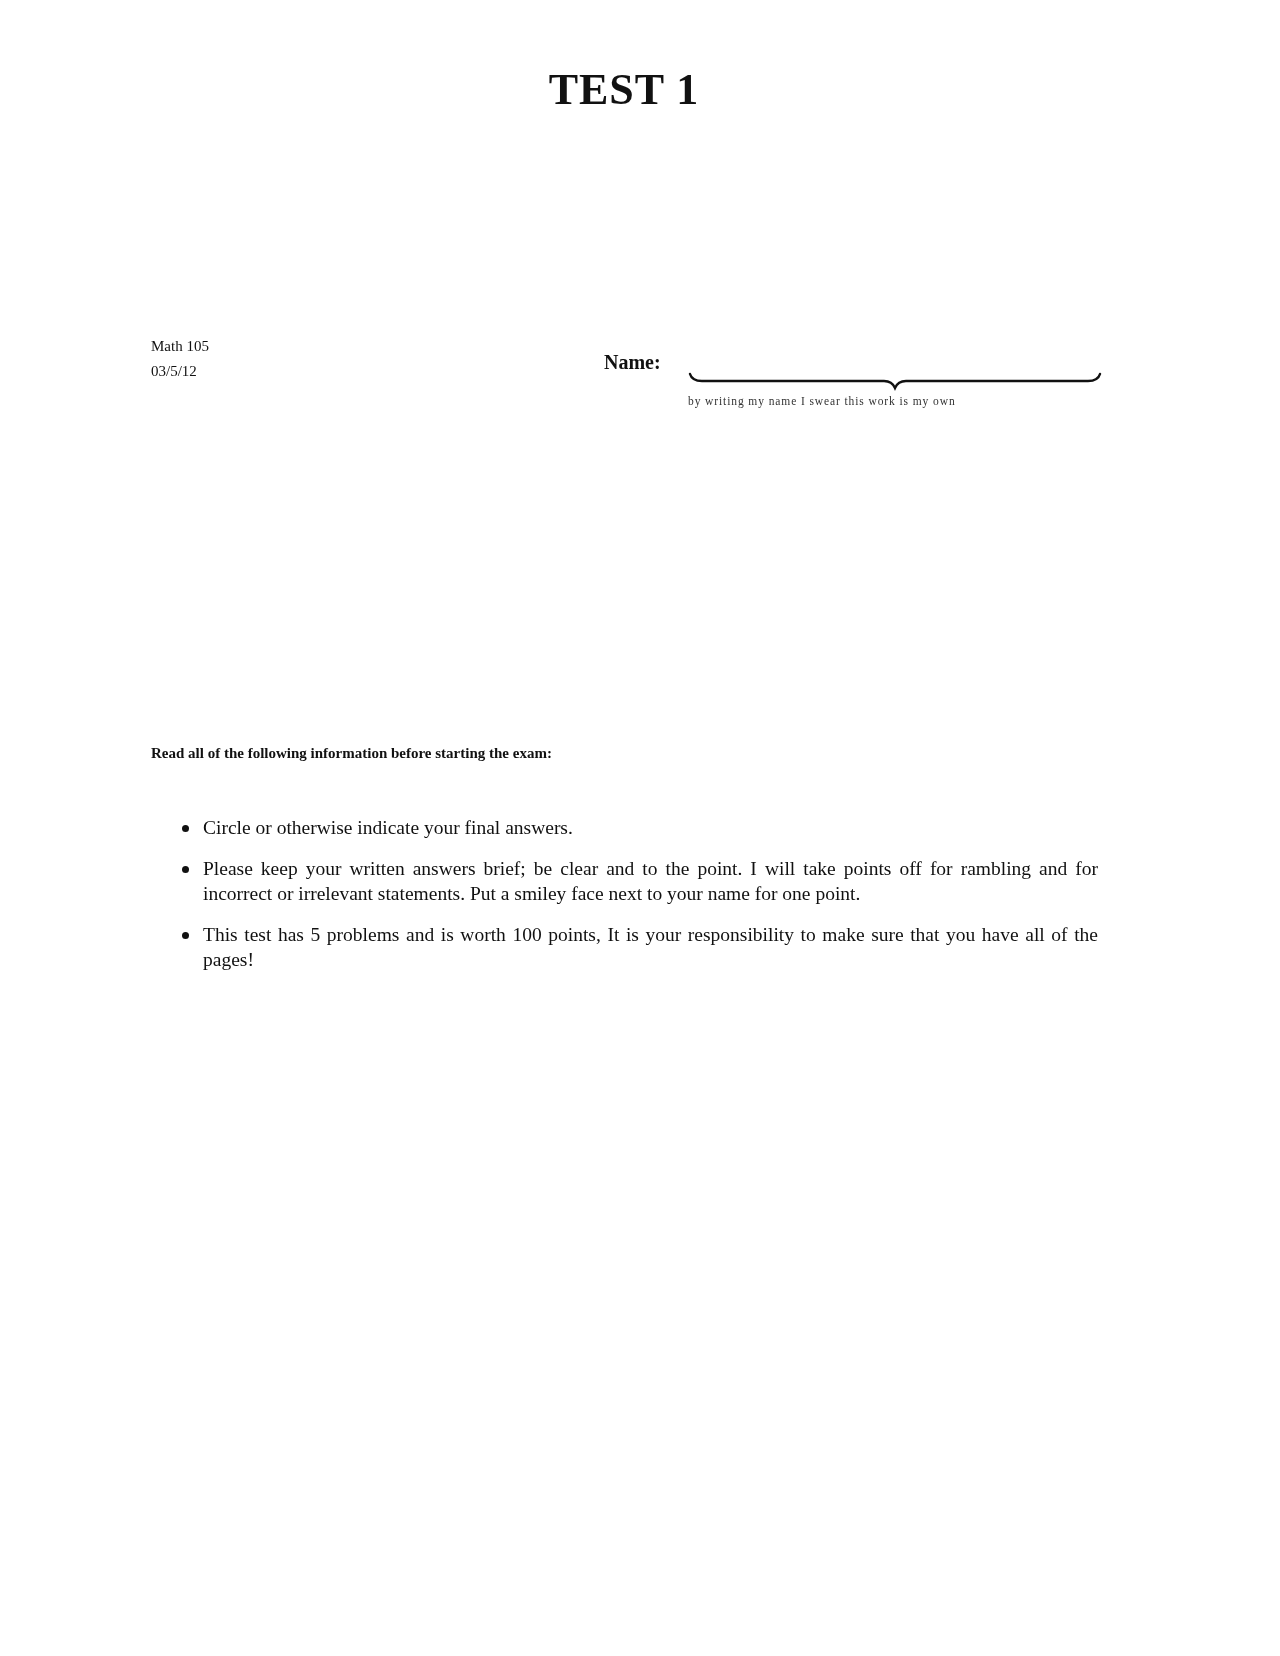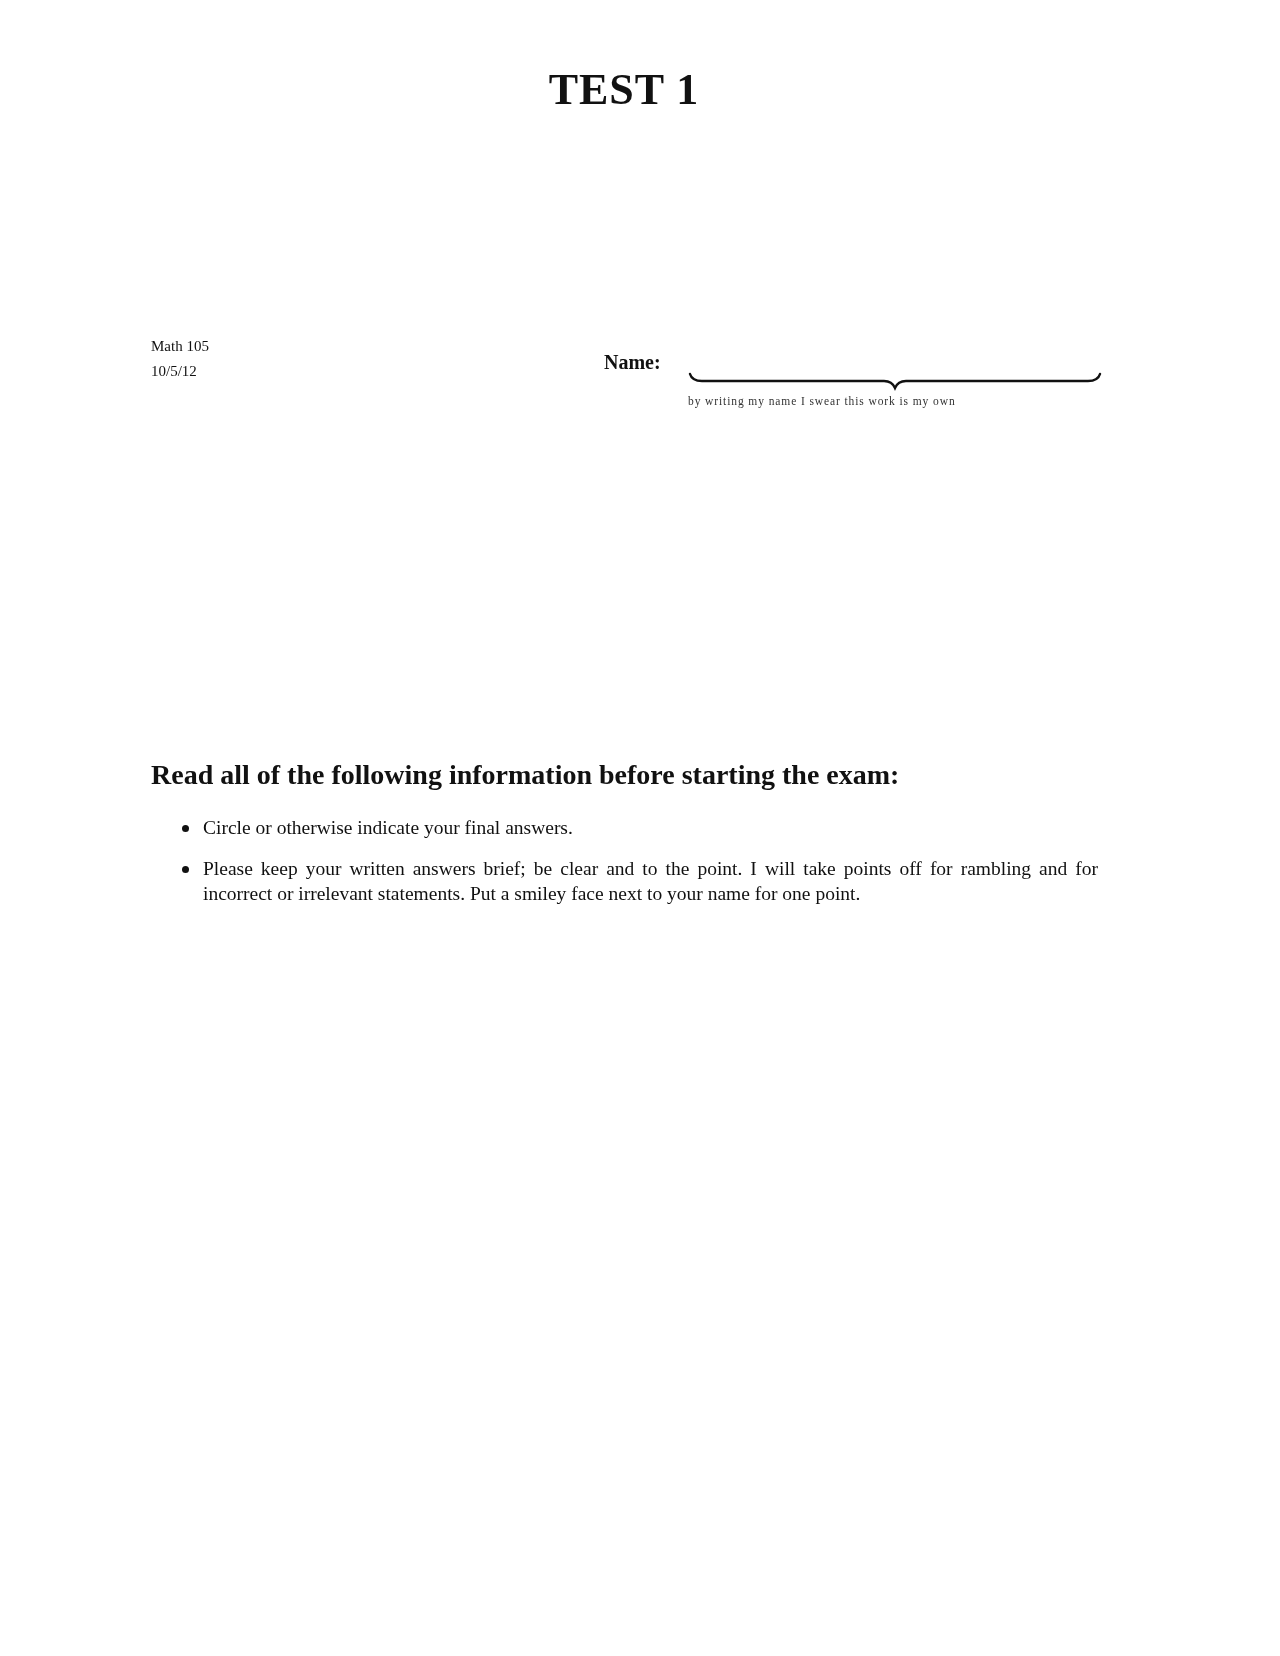--- a/index.html
+++ b/index.html
@@ -14,40 +14,40 @@
     font-size: 44px; font-weight: bold; letter-spacing: 1px; line-height: 56px;
   }
   .course { left: 151px; top: 334px; font-size: 15px; line-height: 25px; }
   .name-label { left: 604px; top: 350px; font-size: 20px; font-weight: bold; line-height: 25px; }
   .brace { left: 688px; top: 372px; width: 414px; height: 22px; }
   .brace-caption {
     left: 688px; width: 414px; top: 394px; text-align: left;
     font-size: 11.5px; letter-spacing: 0.9px; color: #333; line-height: 14px;
   }
   .instructions-heading {
-    left: 151px; top: 762px; font-size: 28px; font-weight: bold; line-height: 25px;
+    left: 151px; top: 741px; font-size: 15px; font-weight: bold; line-height: 25px;
   }
   .bullets { left: 151px; top: 815px; width: 947px; margin: 0; padding: 0; list-style: none; }
   .bullets li {
     position: relative; padding-left: 52px; font-size: 19.5px; line-height: 25px;
     margin-bottom: 16px; text-align: justify;
   }
   .bullets li .dot {
     position: absolute; left: 31px; top: 10px; width: 7px; height: 7px;
     border-radius: 50%; background: #111;
   }
 </style>
 </head>
 <body>
 
 <div class="abs title">TEST 1</div>
 
 <div class="abs course">
   <div>Math 105</div>
-  <div>10/5/12</div>
+  <div>03/5/12</div>
 </div>
 
 <div class="abs name-label">Name:</div>
 
 <svg class="abs brace" viewBox="0 0 414 22" preserveAspectRatio="none">
   <path d="M2,2 Q4,9 14,9 L196,9 Q204,9 207,16 Q210,9 218,9 L400,9 Q410,9 412,2" fill="none" stroke="#111" stroke-width="2.4" stroke-linecap="round"></path>
 </svg>
 
 <div class="abs brace-caption">by writing my name I swear this work is my own</div>
 
@@ -55,13 +55,17 @@
 
 <ul class="abs bullets">
   <li>
     <span class="dot"></span>
     <span>Circle or otherwise indicate your final answers.</span>
   </li>
   <li>
     <span class="dot"></span>
     <span>Please keep your written answers brief; be clear and to the point. I will take points off for rambling and for incorrect or irrelevant statements. Put a smiley face next to your name for one point.</span>
   </li>
+  <li>
+    <span class="dot"></span>
+    <span>This test has 5 problems and is worth 100 points, It is your responsibility to make sure that you have all of the pages!</span>
+  </li>
 </ul>
 
 </body></html>

